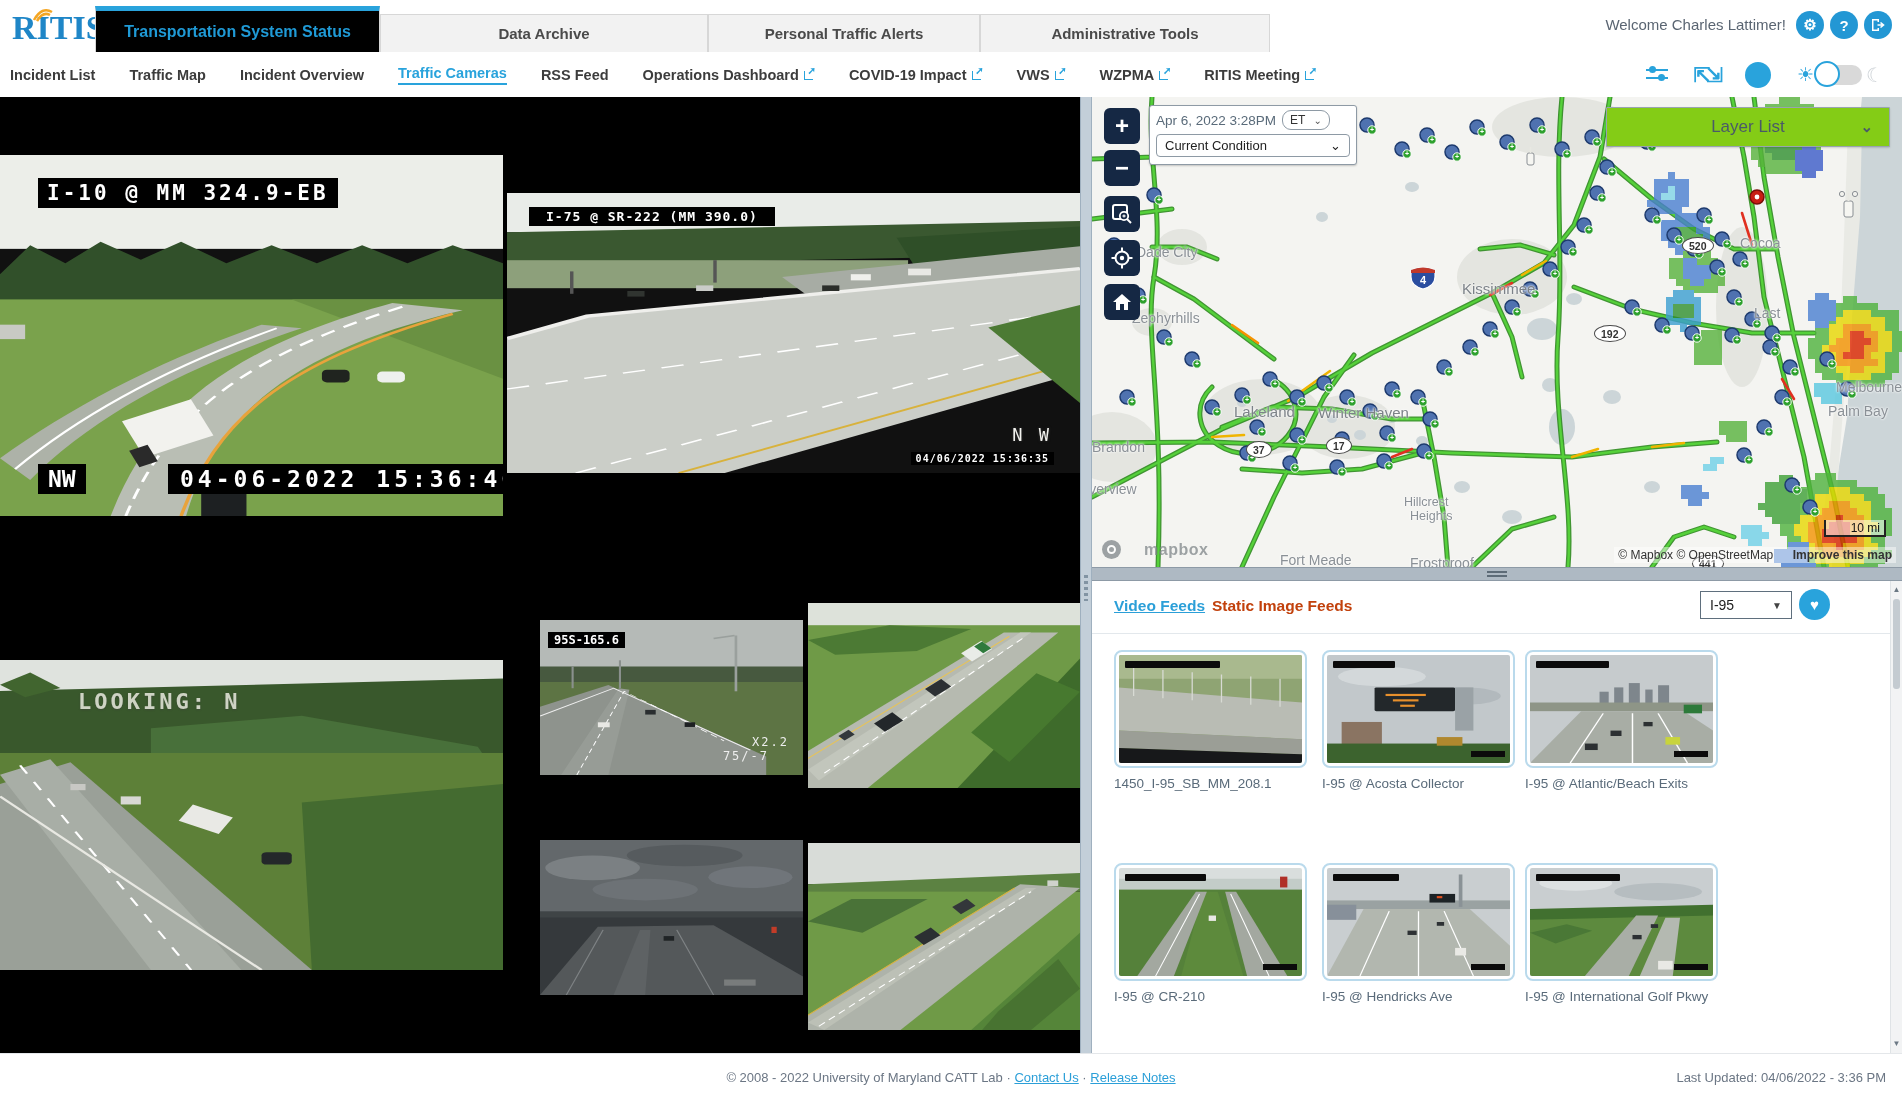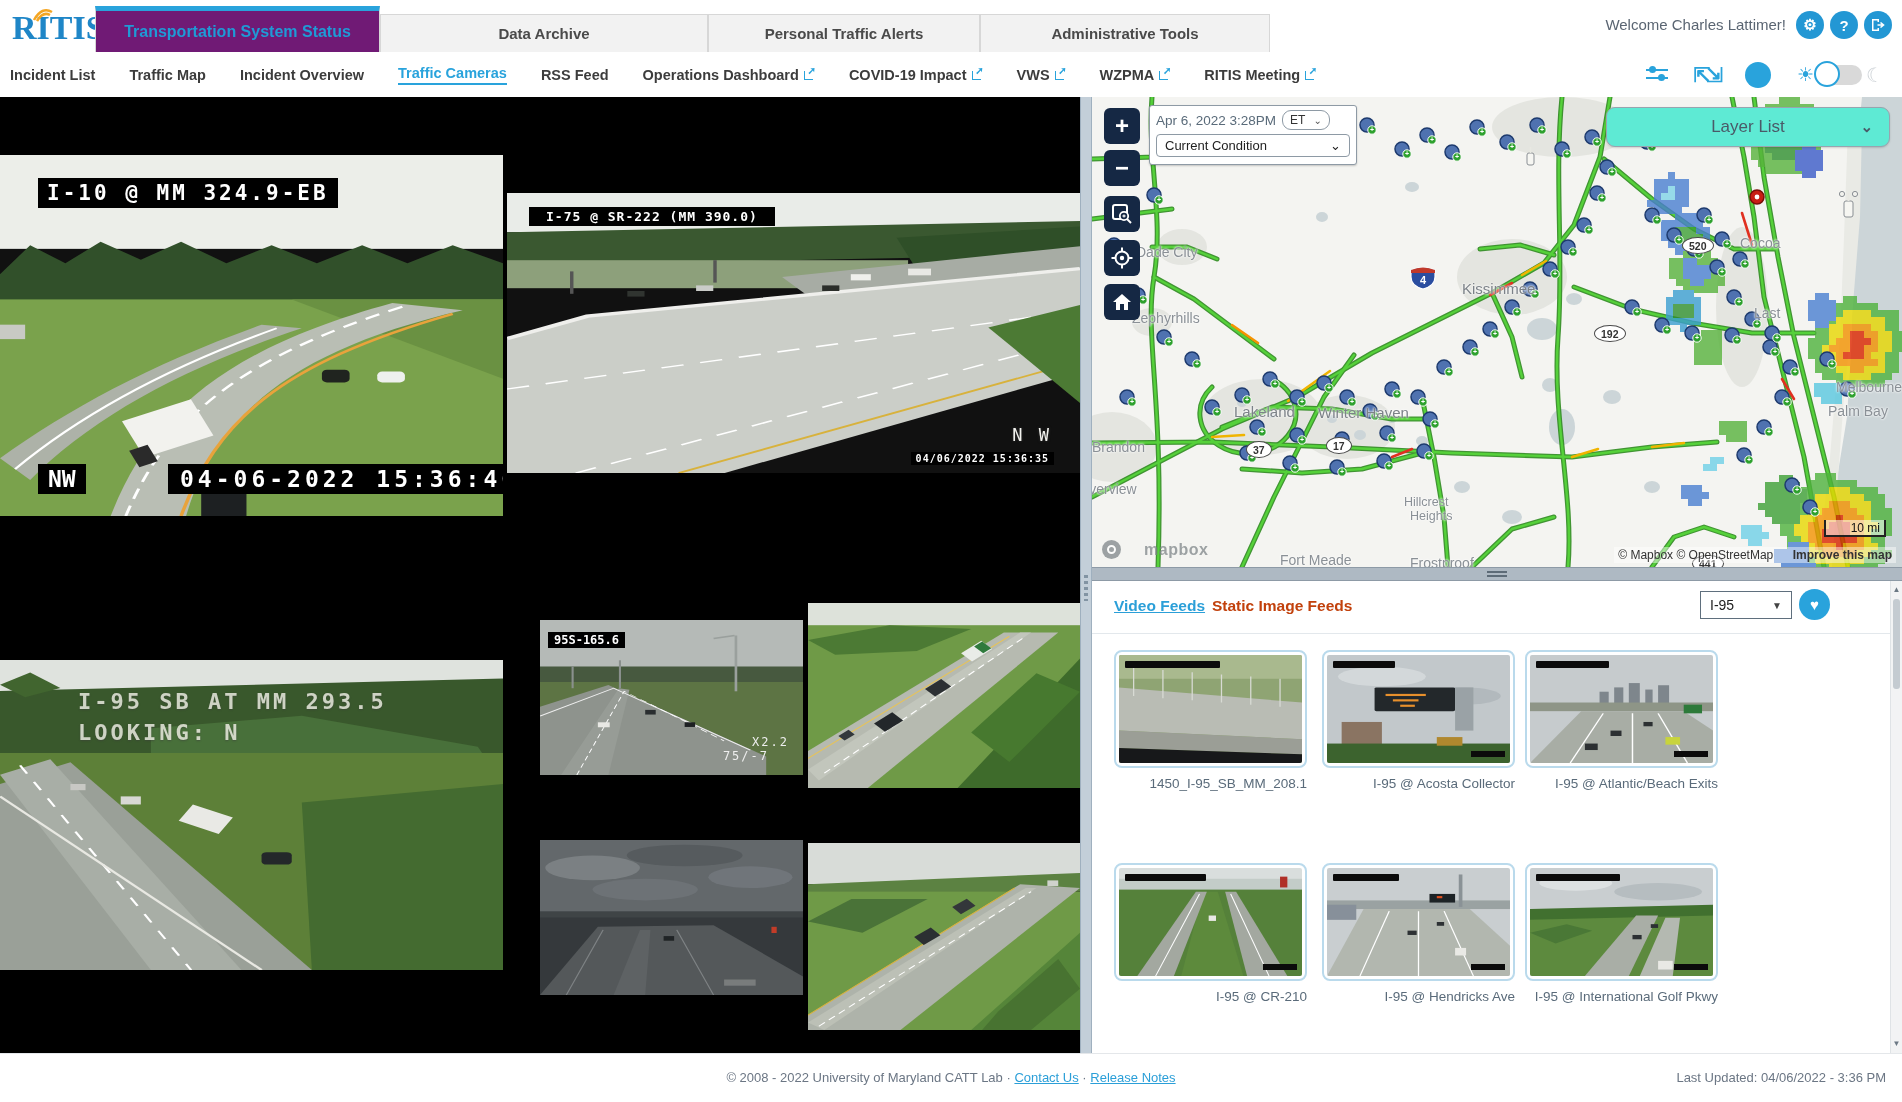--- a/index.html
+++ b/index.html
@@ -7,21 +7,21 @@
        font-family:"Liberation Sans",sans-serif;-webkit-font-smoothing:antialiased;}
   
   .header{position:absolute;left:0;top:0;width:1902px;height:52px;background:#fff;}
   .brand{position:absolute;left:12px;top:6px;width:80px;height:44px;color:#1f86c7;
          font-family:"Liberation Serif",serif;font-weight:bold;font-size:34px;line-height:44px;}
   .brand .arcs{position:absolute;left:20px;top:-2px;width:22px;height:18px;}
   .tabs{position:absolute;left:95px;top:0;height:52px;display:flex;align-items:flex-end;}
   .tab{box-sizing:border-box;height:38px;background:#f2f2f2;border:1px solid #d7d7d7;border-bottom:none;
        display:flex;align-items:center;justify-content:center;font-size:15px;font-weight:bold;color:#4a4a4a;
        cursor:pointer;}
-  .tab.t0{width:285px;height:46px;background:#701a75;border-top:5px solid #29a3dc;color:#1f9ad6;font-size:16px;}
+  .tab.t0{width:285px;height:46px;background:#000000;border-top:5px solid #29a3dc;color:#1f9ad6;font-size:16px;}
   .tab.t1{width:328px;} .tab.t2{width:272px;} .tab.t3{width:290px;}
   .welcome{position:absolute;right:116px;top:16px;font-size:15px;color:#5a6572;}
   .hicon{position:absolute;top:11px;width:28px;height:28px;border-radius:50%;background:#2397d4;color:#fff;
          display:flex;align-items:center;justify-content:center;font-size:15px;font-weight:bold;cursor:pointer;}
   
   .subnav{position:absolute;left:0;top:52px;width:1902px;height:45px;background:#fff;border-bottom:1px solid #cfd8dd;}
   .snav-items{position:absolute;left:10px;top:0;height:45px;display:flex;align-items:center;gap:34px;}
   .snav{font-size:14.5px;font-weight:bold;color:#3c3c3c;cursor:pointer;display:flex;align-items:center;gap:5px;white-space:nowrap;}
   .snav.active{color:#29a3dc;border-bottom:2px solid #29a3dc;padding-bottom:2px;}
   .ext{position:relative;width:11px;height:11px;display:inline-block;}
@@ -74,22 +74,22 @@
   .shield-i4{position:absolute;width:26px;height:25px;z-index:3;}
   .datebox{position:absolute;left:57px;top:8px;width:206px;height:58px;background:#fff;border:1px solid #8e9aa5;
            border-radius:3px;z-index:6;box-shadow:0 1px 2px rgba(0,0,0,.2);}
   .daterow{display:flex;align-items:center;gap:6px;padding:4px 6px 2px 6px;}
   .datetext{font-size:13.5px;color:#5a6b7a;}
   .minisel{border:1px solid #8e9aa5;border-radius:9px;background:#fff;font-size:12px;color:#333;
            padding:2px 7px;display:flex;align-items:center;gap:8px;cursor:pointer;}
   .minisel .car{font-size:10px;color:#555;}
   .condsel{margin:2px 6px;border:1px solid #8e9aa5;border-radius:4px;background:#fff;font-size:13px;color:#222;
            padding:3px 8px;display:flex;align-items:center;justify-content:space-between;cursor:pointer;}
-  .layerlist{position:absolute;right:12px;top:10px;width:282px;height:38px;background:#5eead4;border:1px solid #98a4af;
-             border-radius:9px;display:flex;align-items:center;justify-content:center;font-size:17px;color:#4a5a68;
+  .layerlist{position:absolute;right:12px;top:10px;width:282px;height:38px;background:#84cc16;border:1px solid #98a4af;
+             border-radius:1px;display:flex;align-items:center;justify-content:center;font-size:17px;color:#4a5a68;
              z-index:6;cursor:pointer;box-shadow:0 1px 2px rgba(0,0,0,.15);}
   .layerlist .car{position:absolute;right:16px;font-size:15px;color:#4a5a68;font-weight:bold;}
   .mblogo{position:absolute;left:10px;bottom:8px;display:flex;align-items:center;gap:23px;opacity:.75;z-index:4;}
   .mblogo .c{width:19px;height:19px;border-radius:50%;background:#7f8689;position:relative;}
   .mblogo .c::after{content:"";position:absolute;left:5px;top:5px;width:9px;height:9px;border-radius:50%;border:2.5px solid #fff;box-sizing:border-box;}
   .mblogo .t{color:#7f8689;font-size:16px;font-weight:bold;letter-spacing:.5px;}
   .attrib{position:absolute;right:6px;bottom:4px;font-size:12px;color:#333;z-index:4;background:rgba(255,255,255,.45);padding:1px 4px;}
   .attrib b{cursor:pointer;padding-left:16px;}
   .scalebox{position:absolute;right:16px;bottom:30px;width:62px;border:2px solid #222;border-top:none;z-index:4;
             background:rgba(255,255,255,.55);font-size:12px;color:#111;text-align:right;padding:1px 4px 0 0;box-sizing:border-box;}
@@ -106,21 +106,21 @@
            display:flex;align-items:center;justify-content:space-between;padding:0 9px;font-size:14px;color:#222;cursor:pointer;box-sizing:border-box;}
   .feedsel .car{font-size:10px;color:#444;}
   .heart{position:absolute;right:72px;top:8px;width:31px;height:31px;border-radius:50%;background:#29a3dc;color:#fff;
          display:flex;align-items:center;justify-content:center;font-size:15px;cursor:pointer;}
   .card{position:absolute;width:193px;cursor:pointer;}
   .thumb{box-sizing:border-box;width:193px;height:118px;border:2px solid #badaec;border-radius:8px;background:#fff;padding:3px;position:relative;}
   .thumb .img{position:relative;width:100%;height:100%;overflow:hidden;border-radius:2px;}
   .thumb svg{position:absolute;left:0;top:0;width:100%;height:100%;}
   .chip{position:absolute;left:6px;top:6px;height:7px;background:#0b0b0b;border-radius:1px;}
   .tchip{position:absolute;right:5px;bottom:6px;width:34px;height:6px;background:#0b0b0b;}
-  .caption{margin-top:8px;text-align:right;font-size:13.5px;color:#5a6b7a;white-space:nowrap;}
+  .caption{margin-top:8px;text-align:left;font-size:13.5px;color:#5a6b7a;white-space:nowrap;}
   .fscroll{position:absolute;right:0;top:0;width:12px;height:472px;background:#f2f3f4;border-left:1px solid #dfe3e6;box-sizing:border-box;}
   .fscroll .up,.fscroll .dn{position:absolute;left:0;width:11px;height:14px;color:#6b7884;font-size:8px;text-align:center;line-height:14px;cursor:pointer;}
   .fscroll .up{top:2px;} .fscroll .dn{bottom:2px;}
   .fscroll .thm{position:absolute;left:2px;top:18px;width:7px;height:90px;background:#c4cbd1;border-radius:3px;}
   
   .footer{position:absolute;left:0;top:1053px;width:1902px;height:49px;background:#fff;border-top:1px solid #e4e7ea;}
   .fcenter{position:absolute;left:0;right:0;top:16px;text-align:center;font-size:13px;color:#6b7684;}
   .fcenter a{color:#2b9fd8;text-decoration:underline;cursor:pointer;}
   .fright{position:absolute;right:16px;top:16px;font-size:13px;color:#6b7684;}
 </style>
@@ -275,21 +275,20 @@
         <g transform="rotate(28 40 52)">
             <rect x="36" y="48" width="9" height="6" fill="#e9e9e5"></rect>
           </g>
         <rect x="52" y="62" width="6" height="4" rx="1" fill="#24282a"></rect>
         <rect x="24" y="44" width="4" height="2.6" fill="#d8d8d4"></rect>
         <rect x="14" y="40" width="3" height="2" fill="#c8c8c4"></rect>
         <path d="M60 46 L100 40 L100 100 L62 100 Z" fill="#446b30"></path>
         <path d="M0 8 L6 4 L12 9 L5 12 Z" fill="#41652f"></path>
       </svg>
       <div class="cam3-txt">
-        <div>I-95 SB AT MM 293.5</div>
         <div>LOOKING:  N</div>
       </div>
     </div>
 
     <div class="cam" style="left:540px;top:523px;width:263px;height:155px;">
       <svg viewBox="0 0 100 100" preserveAspectRatio="none">
         <rect x="0" y="0" width="100" height="38" fill="#b5bab7"></rect>
         <rect x="0" y="30" width="100" height="12" fill="#47593f"></rect>
         <rect x="0" y="40" width="100" height="60" fill="#5d7444"></rect>
         <path d="M0 100 L0 56 L26 42 L86 88 L86 100 Z" fill="#8e938d"></path>

